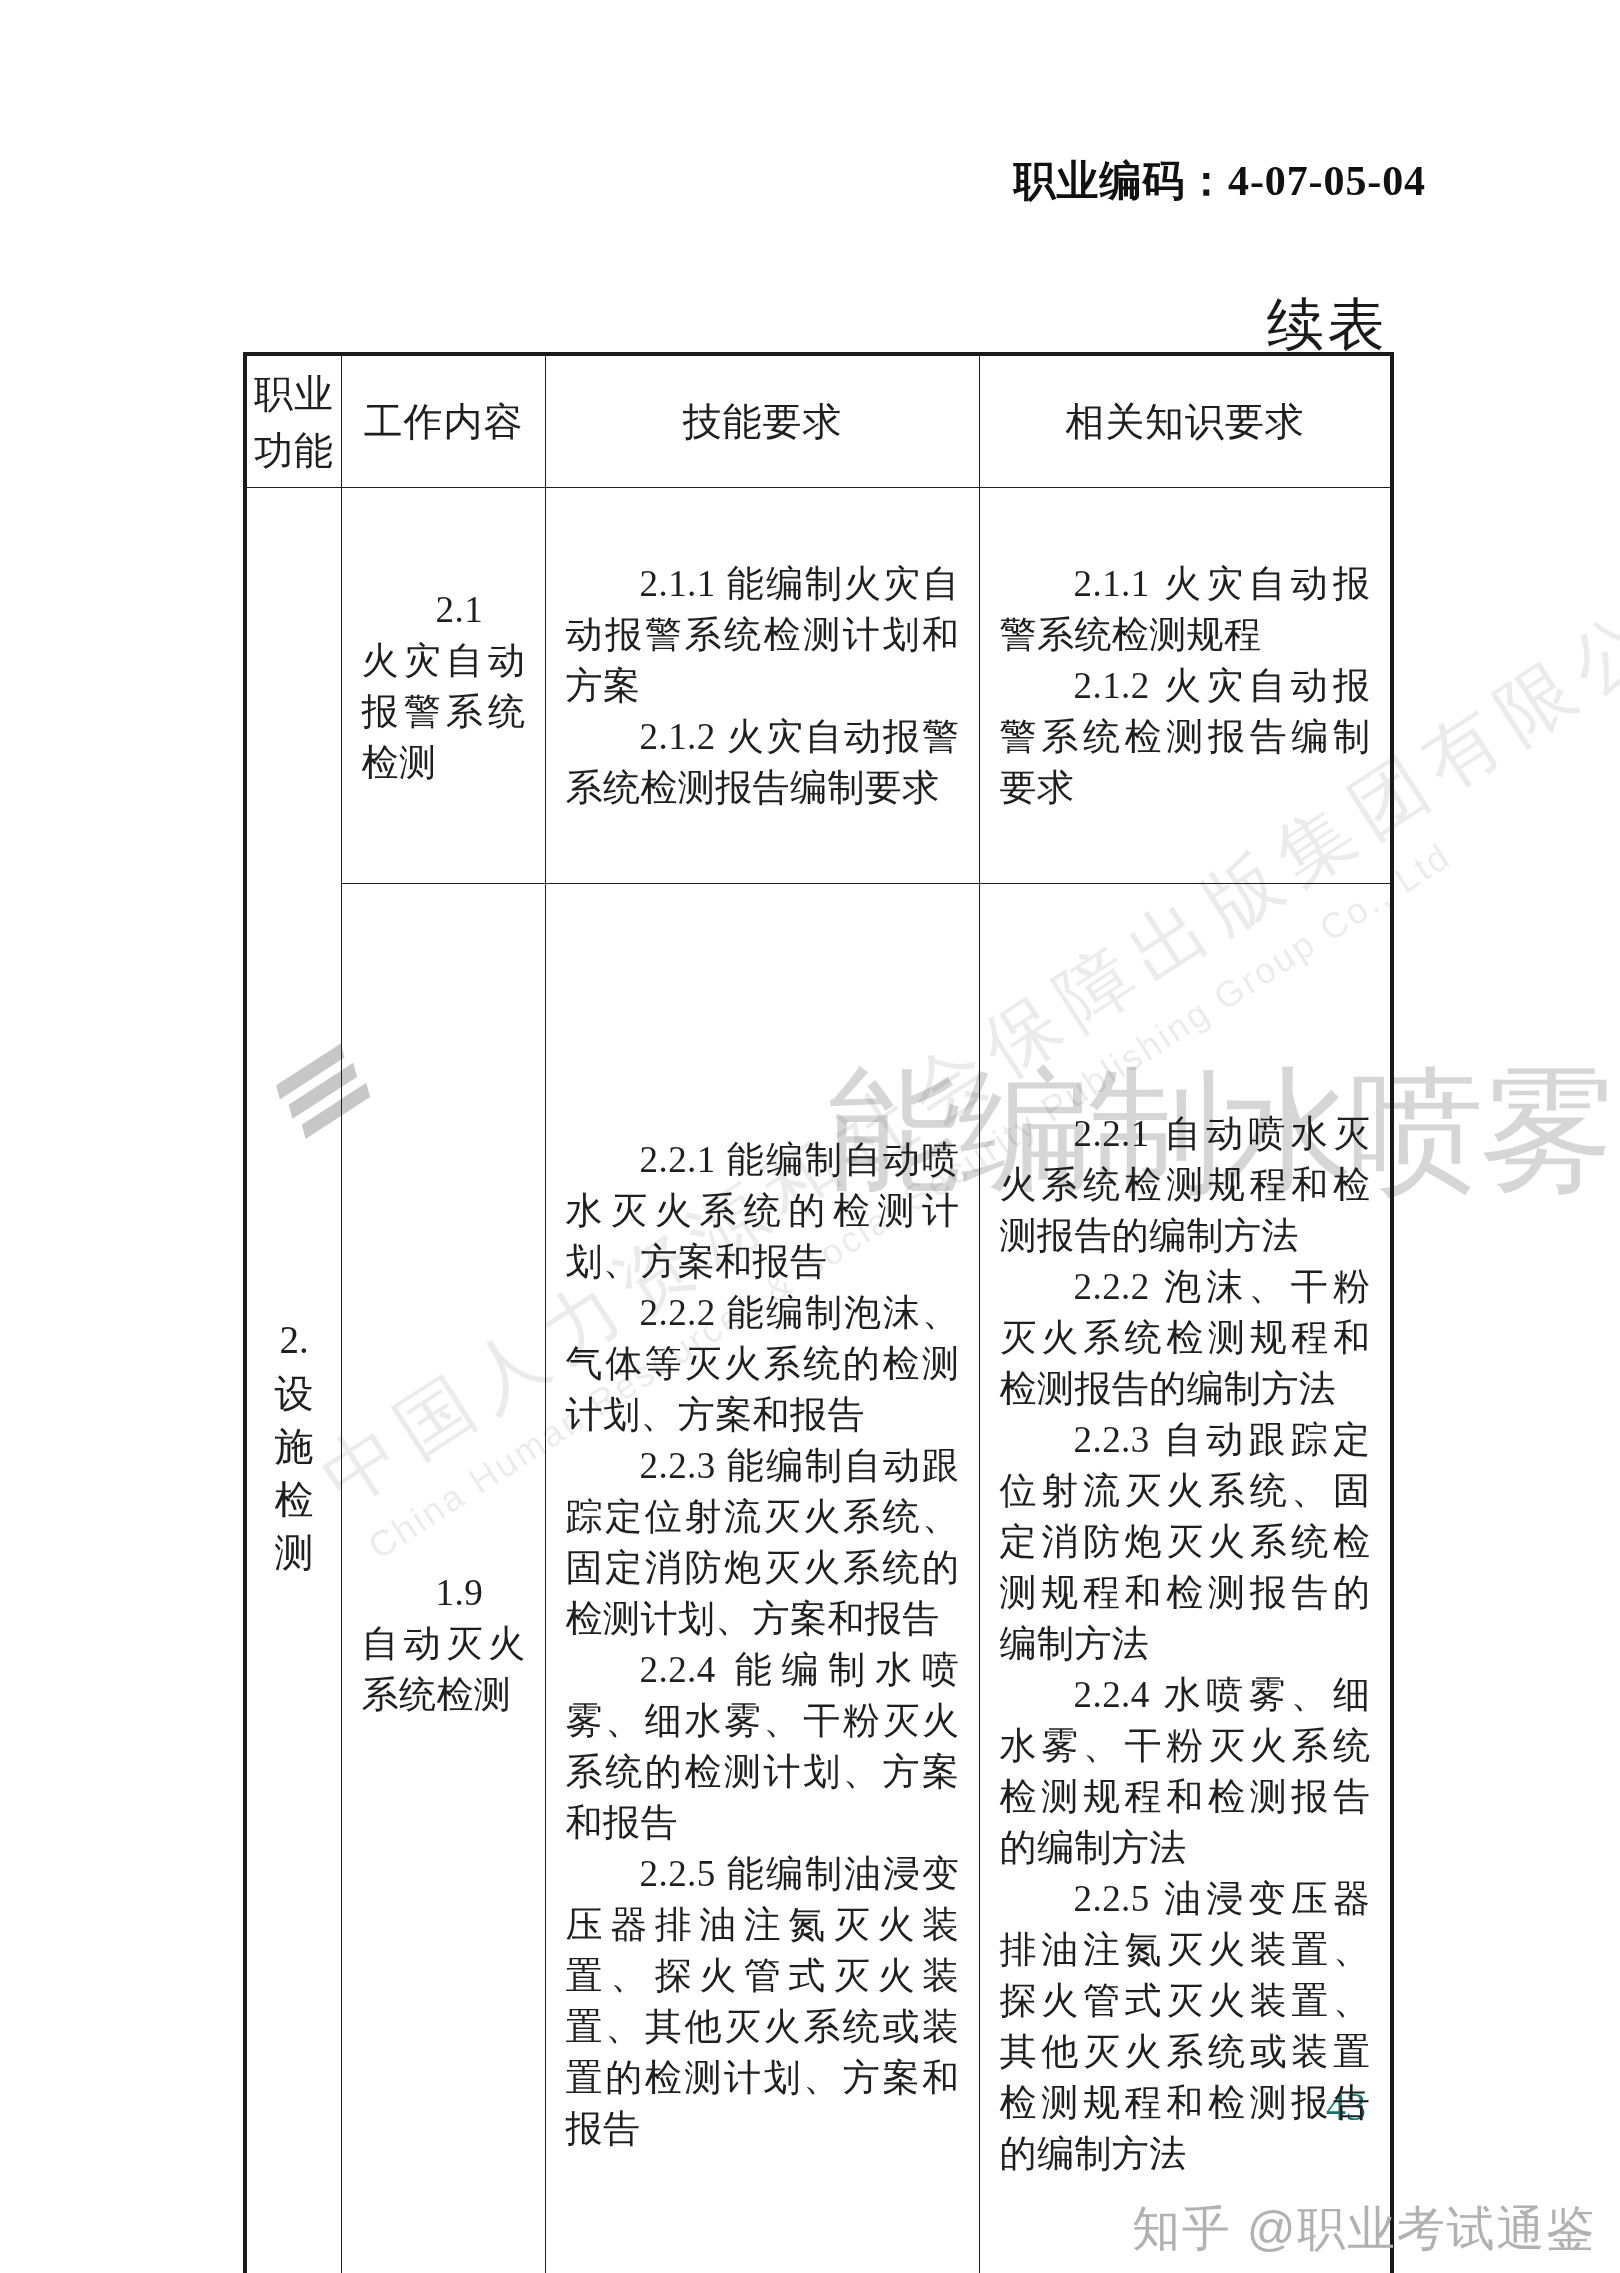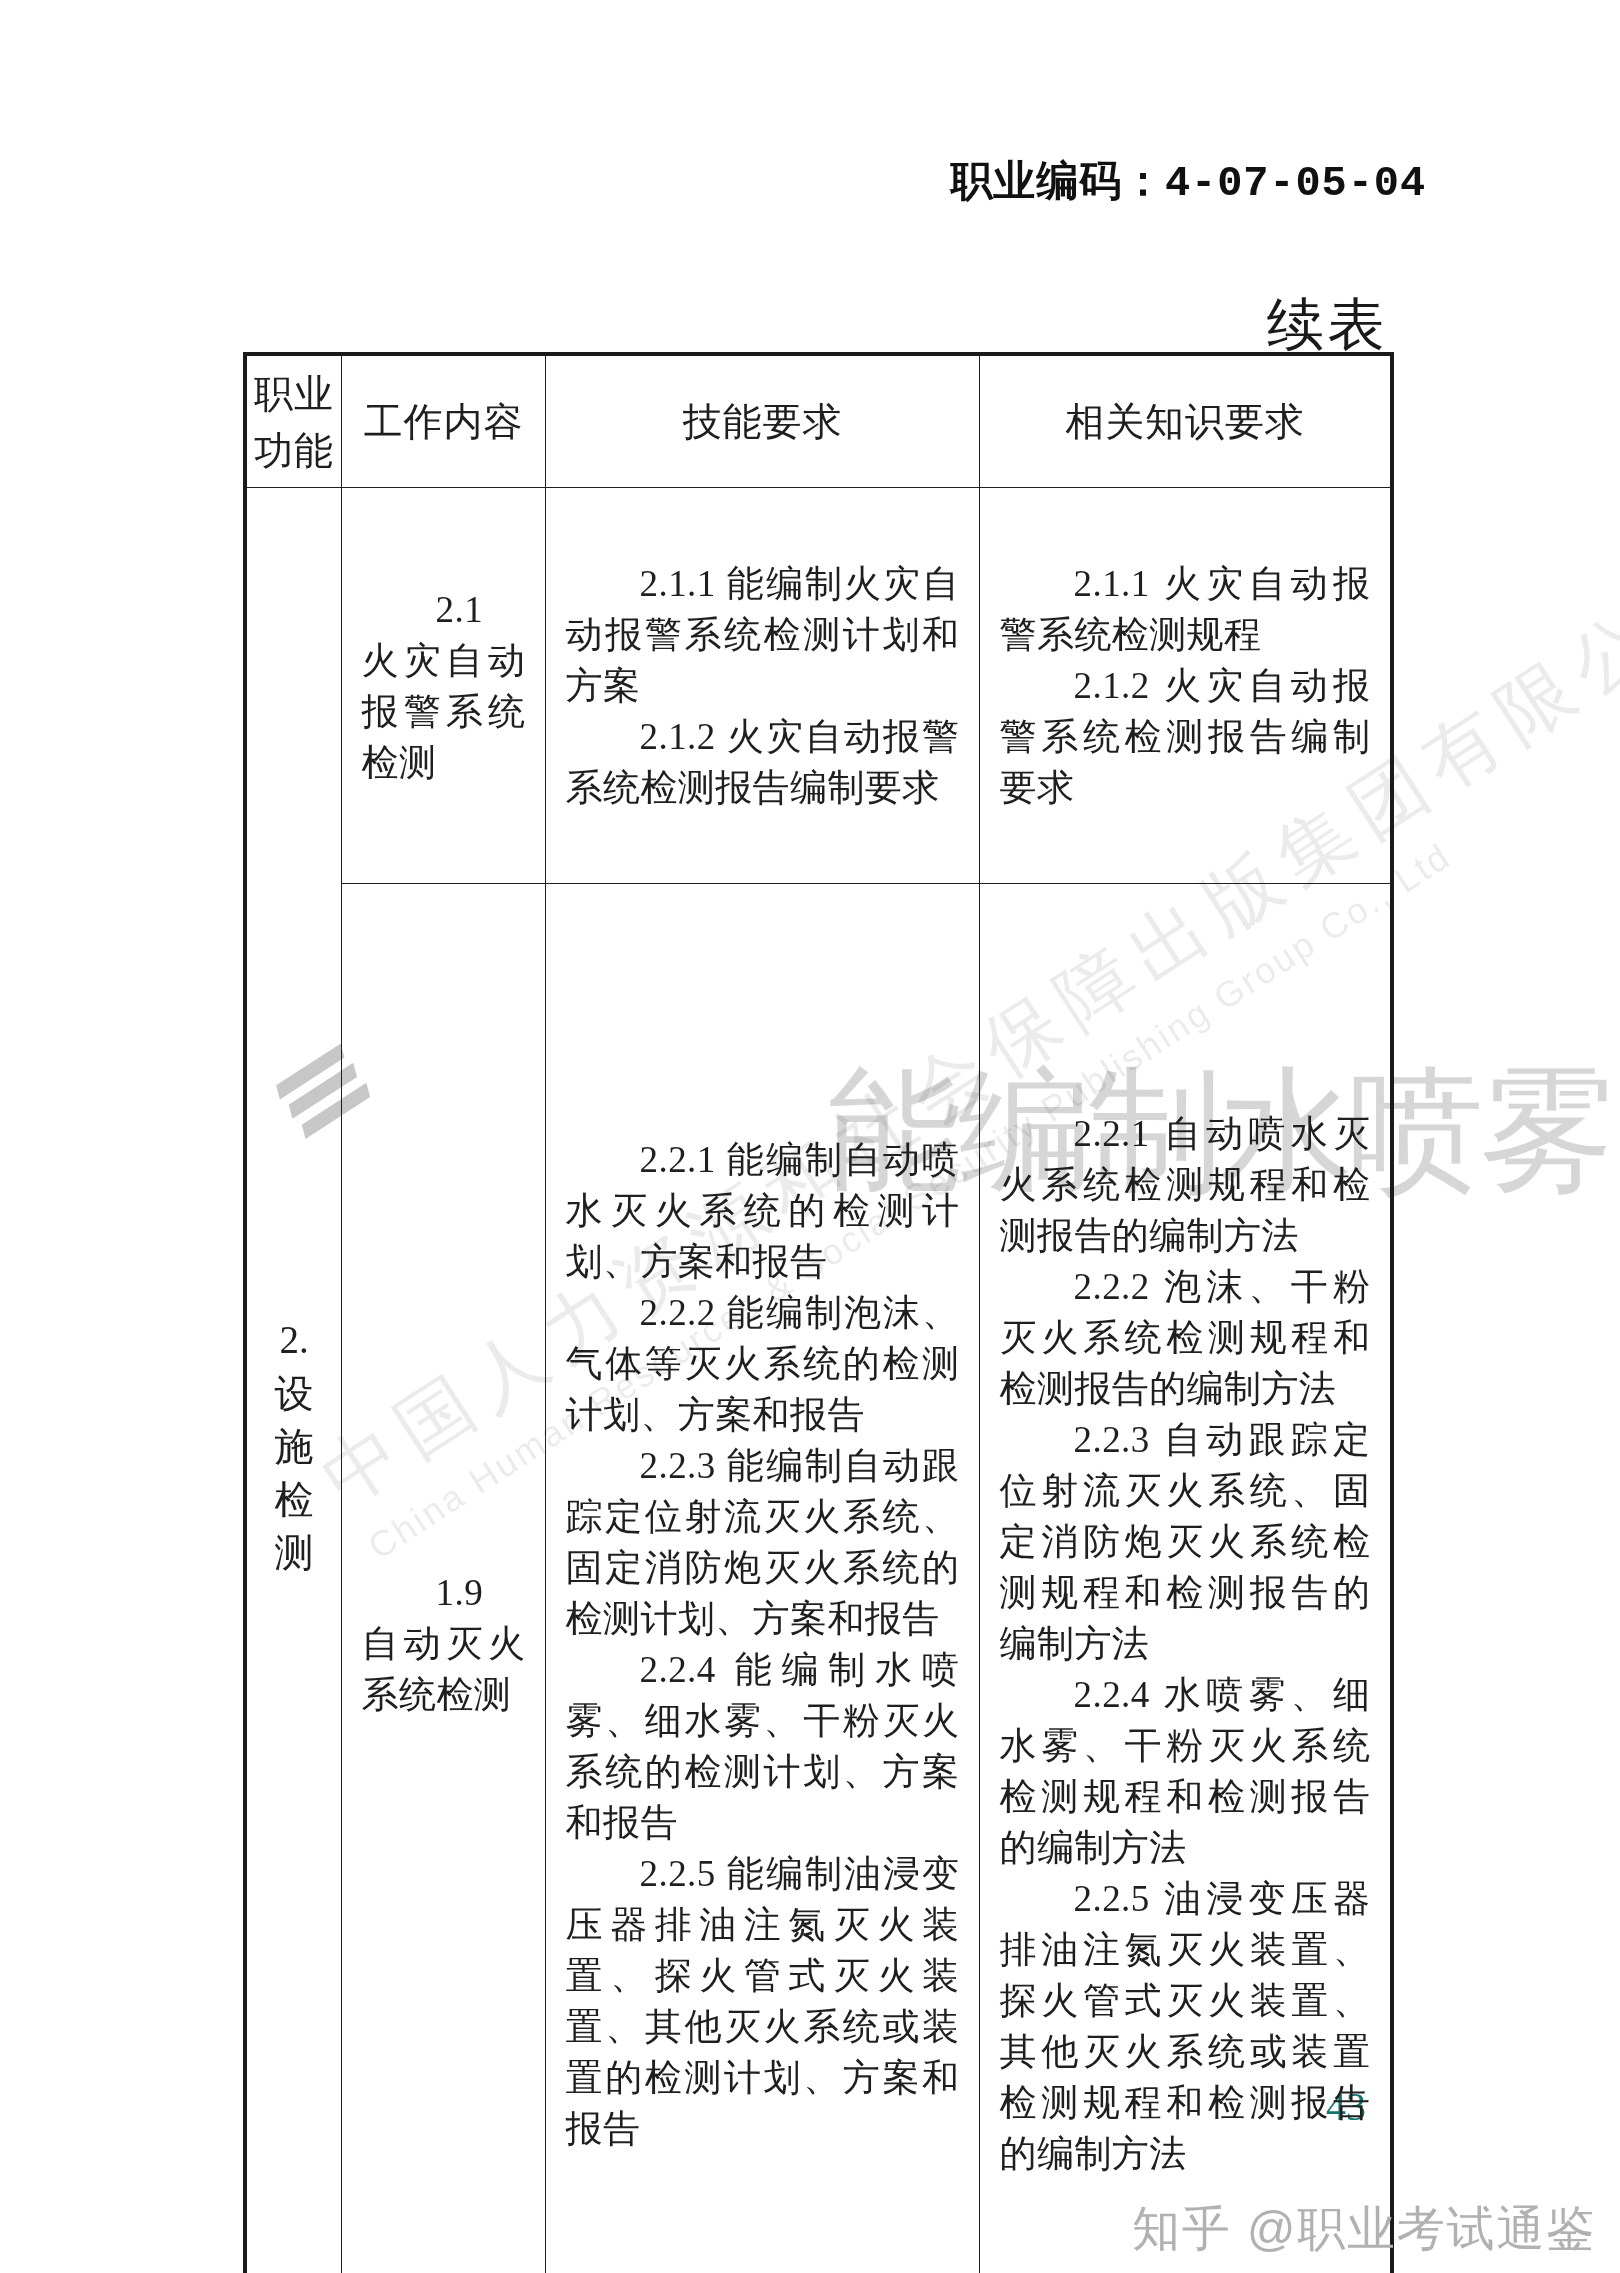--- a/index.html
+++ b/index.html
@@ -8,21 +8,21 @@
     width:1621px;height:2273px;
     background:#ffffff;
     overflow:hidden;
     font-family:"Liberation Serif","DejaVu Serif",serif;
     color:#1f1f1f;
   }
 
   
   .code-line{
     position:absolute;top:153px;right:195px;
-    font-family:Liberation Mono, monospace;
+    font-family:Liberation Serif, serif;
     font-weight:700;font-size:42px;letter-spacing:0.9px;
     color:#111;white-space:nowrap;
   }
   .continued{
     position:absolute;top:287px;right:233px;
     font-size:57px;letter-spacing:3.6px;color:#1a1a1a;white-space:nowrap;
   }
 
   
   .wm-center{

